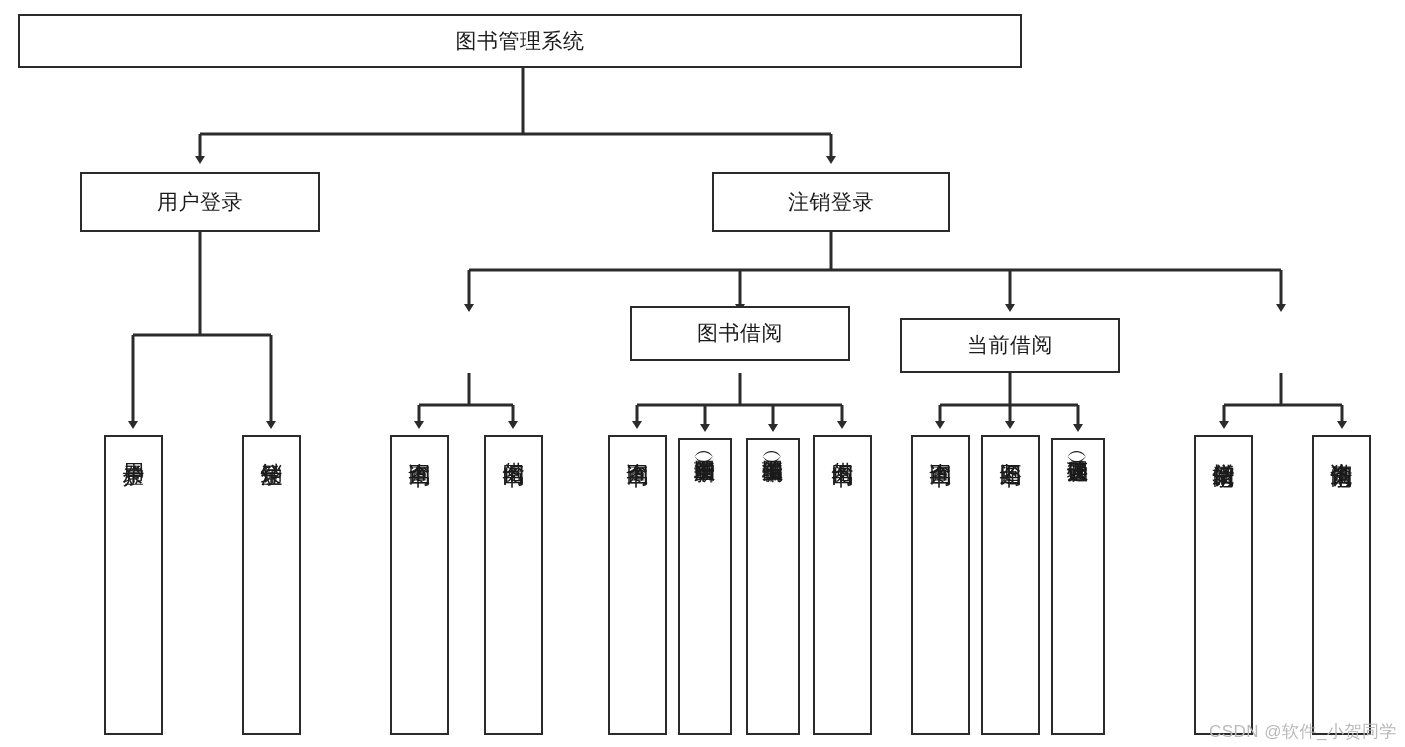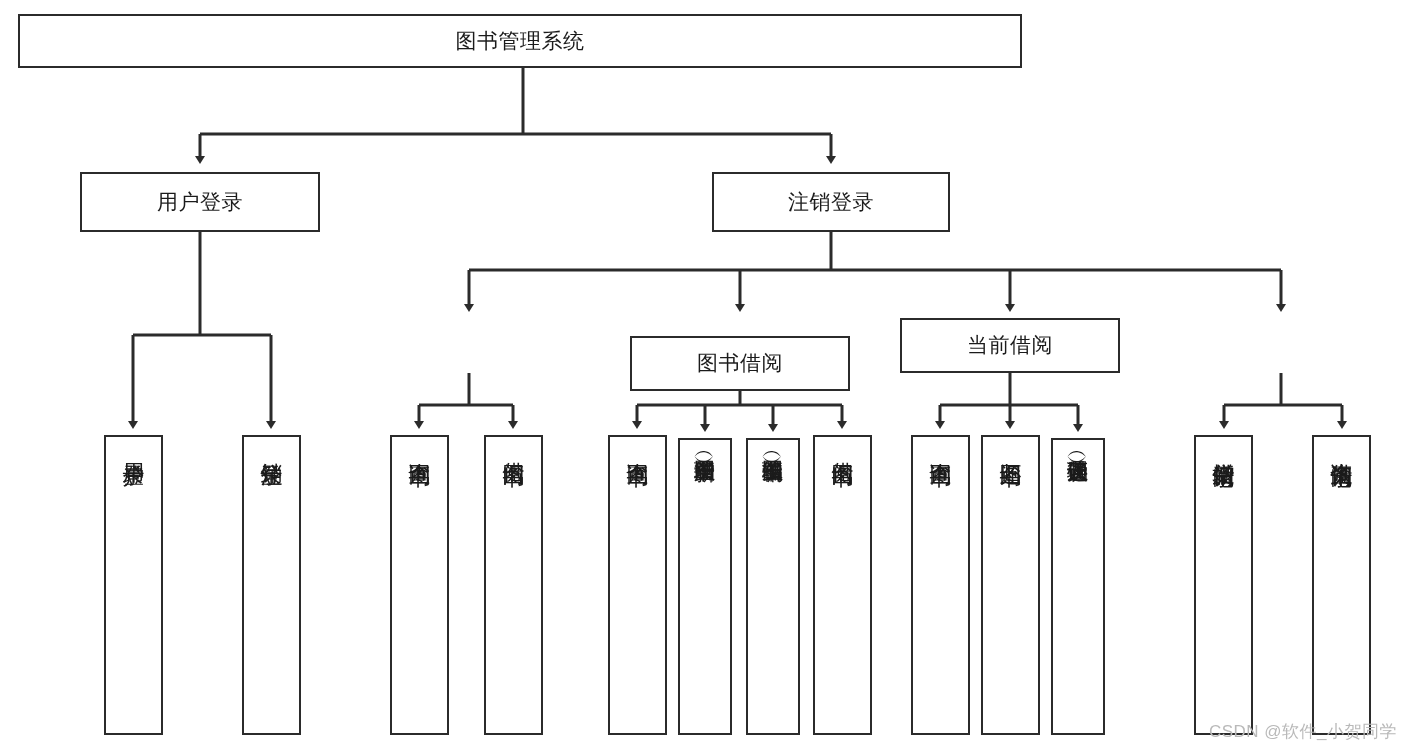--- a/index.html
+++ b/index.html
@@ -134,21 +134,21 @@
     <span class="label">图书管理系统</span>
   </div>
 
   <div class="node" style="left:80px; top:172px; width:240px; height:60px;">
     <span class="label">用户登录</span>
   </div>
   <div class="node" style="left:712px; top:172px; width:238px; height:60px;">
     <span class="label">注销登录</span>
   </div>
 
-  <div class="node" style="left:630px; top:336px; width:220px; height:55px;">
+  <div class="node" style="left:630px; top:306px; width:220px; height:55px;">
     <span class="label">图书借阅</span>
   </div>
   <div class="node" style="left:900px; top:318px; width:220px; height:55px;">
     <span class="label">当前借阅</span>
   </div>
 
   <div class="node vertical" style="left:104px; top:435px; width:59px; height:300px;">
     <span class="label">用户登录</span>
   </div>
   <div class="node vertical" style="left:242px; top:435px; width:59px; height:300px;">

